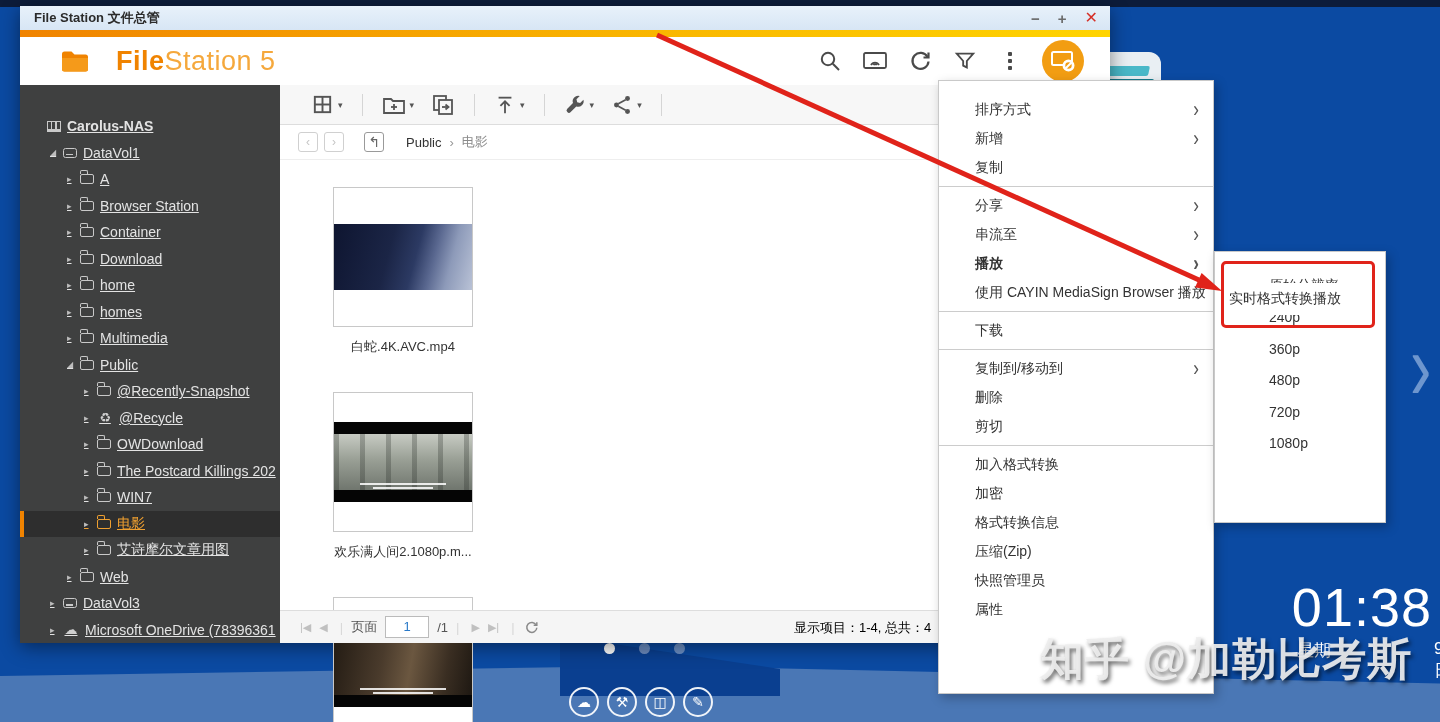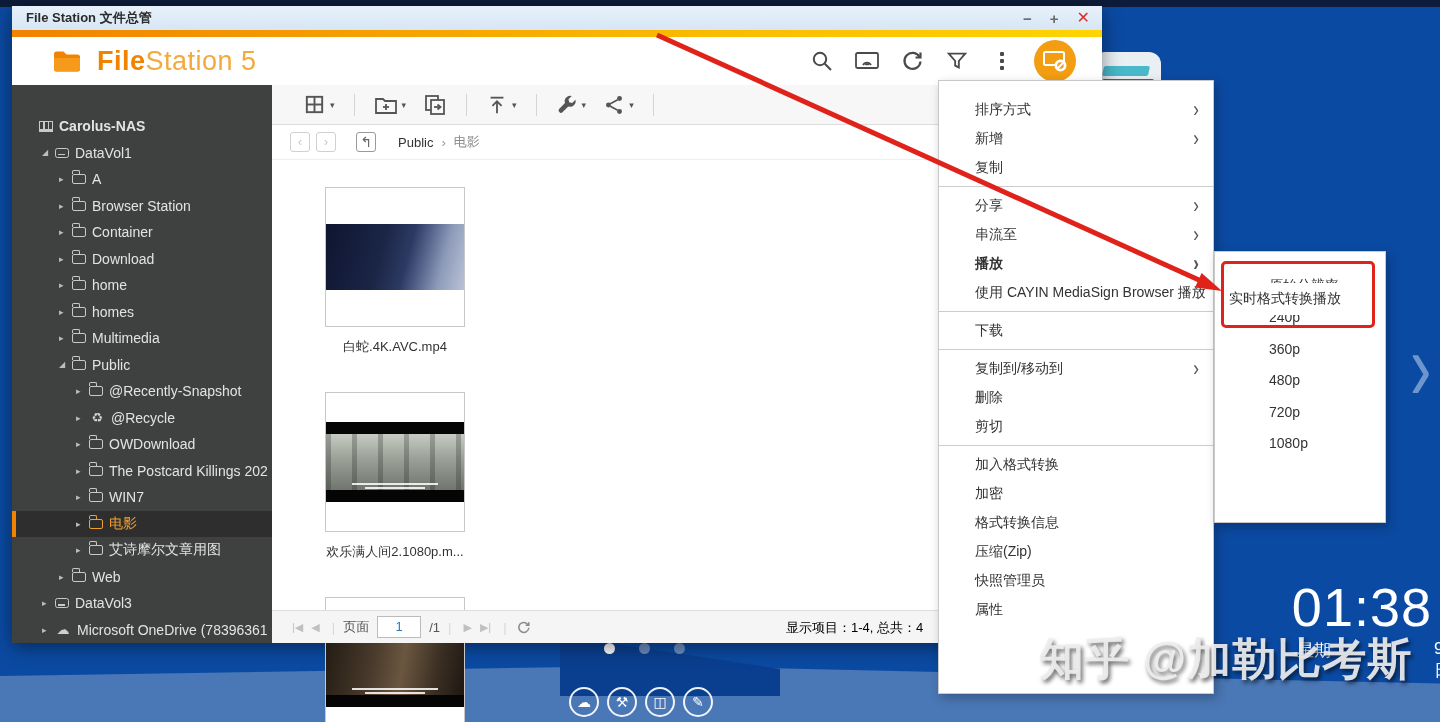--- a/index.html
+++ b/index.html
@@ -17,40 +17,40 @@
   .dock-btn { width:30px; height:30px; border-radius:50%; border:2px solid rgba(255,255,255,.92); color:#fff; display:flex; align-items:center; justify-content:center; font-size:14px; }
   .clock { position:absolute; right:8px; top:576px; color:#fff; font-size:54px; font-weight:300; letter-spacing:1px; z-index:2; }
   .desk-date { position:absolute; top:639px; color:#fff; font-size:17px; z-index:2; }
   .chevron-r { position:absolute; left:1410px; top:330px; color:rgba(210,225,250,.5); font-size:64px; transform:scaleY(1.5); z-index:2; }
   .peek-icon { position:absolute; left:1093px; top:52px; width:68px; height:46px; background:#e9eff3; border-radius:12px; z-index:5; overflow:hidden; }
   .peek-icon .p1 { position:absolute; left:10px; top:14px; width:46px; height:10px; background:#49b8c8; transform:skewX(-12deg); border-radius:2px; }
   .peek-icon .p2 { position:absolute; left:8px; top:27px; width:52px; height:12px; background:#14798c; transform:skewX(-12deg); border-radius:2px; }
   .watermark { position:absolute; left:1040px; top:630px; font-size:44px; font-weight:bold; color:rgba(238,238,238,.92); text-shadow:2px 3px 4px rgba(0,0,0,.6); letter-spacing:1px; z-index:100; white-space:nowrap; }
 
   
-  .win { position:absolute; left:12px; top:6px; width:1090px; height:637px; background:#fff; box-shadow:0 4px 18px rgba(0,0,0,.45); z-index:10; }
+  .win { position:absolute; left:20px; top:6px; width:1090px; height:637px; background:#fff; box-shadow:0 4px 18px rgba(0,0,0,.45); z-index:10; }
   .titlebar { position:absolute; left:0; top:0; width:100%; height:24px; background:linear-gradient(180deg,#e8f1fa,#d7e6f5); display:flex; align-items:center; }
   .titlebar .t-title { font-size:13px; font-weight:bold; color:#2b2b2b; margin-left:14px; }
   .t-controls { margin-left:auto; display:flex; align-items:center; gap:18px; margin-right:12px; }
   .t-btn { font-size:15px; font-weight:bold; color:#6a6a6a; cursor:default; line-height:1; }
   .t-btn.close { color:#d63027; font-size:16px; }
   .accent-strip { position:absolute; left:0; top:24px; width:100%; height:7px; background:linear-gradient(90deg,#f08300,#f9b400 55%,#ffd400); }
   .header { position:absolute; left:0; top:31px; width:100%; height:48px; background:#fff; display:flex; align-items:center; }
-  .logo { display:flex; align-items:center; margin-left:40px; gap:15px; }
+  .logo { display:flex; align-items:center; margin-left:40px; gap:26px; }
   .logo-text { font-size:27px; color:#f5a83c; letter-spacing:.5px; }
   .logo-text b { color:#f08300; }
   .hdr-icons { margin-left:auto; display:flex; align-items:center; gap:19px; margin-right:26px; }
   .hicon { width:26px; height:26px; display:flex; align-items:center; justify-content:center; }
   .kebab { display:flex; flex-direction:column; gap:3px; }
   .kebab i { width:4px; height:4px; background:#4a4a4a; border-radius:1px; }
   .avatar { width:42px; height:42px; border-radius:50%; background:#f29d12; display:flex; align-items:center; justify-content:center; }
 
   
   .sidebar { position:absolute; left:0; top:79px; width:260px; height:558px; background:#3f4040; overflow:hidden; padding-top:28px; }
-  .s-row { height:26.5px; display:flex; align-items:center; color:#e3e3e3; font-size:14px; white-space:nowrap; }
+  .s-row { height:26.5px; display:flex; align-items:center; color:#e3e3e3; font-size:14px; white-space:nowrap;text-decoration:underline; }
   .s-row .tw { width:13px; font-size:9px; color:#bdbdbd; flex:0 0 13px; }
   .s-row .tw.exp { font-size:8px; }
   .s-row .s-label { margin-left:6px; }
   .s-row.bold .s-label { font-weight:bold; }
   .s-row.selected { background:#2e2e2e; border-left:4px solid #f08300; color:#f0a030; }
   .s-row.selected .s-label { color:#f0a030; }
   .gly { font-size:13px; color:#cfcfcf; width:16px; text-align:center; }
   .ico-folder { width:14px; height:10px; border:1.5px solid #c9c9c9; border-radius:2px; position:relative; display:inline-block; }
   .ico-folder::before { content:""; position:absolute; left:-1.5px; top:-5px; width:6px; height:3px; border:1.5px solid #c9c9c9; border-bottom:none; border-radius:2px 2px 0 0; }
   .selected .ico-folder, .selected .ico-folder::before { border-color:#f0a030; }

